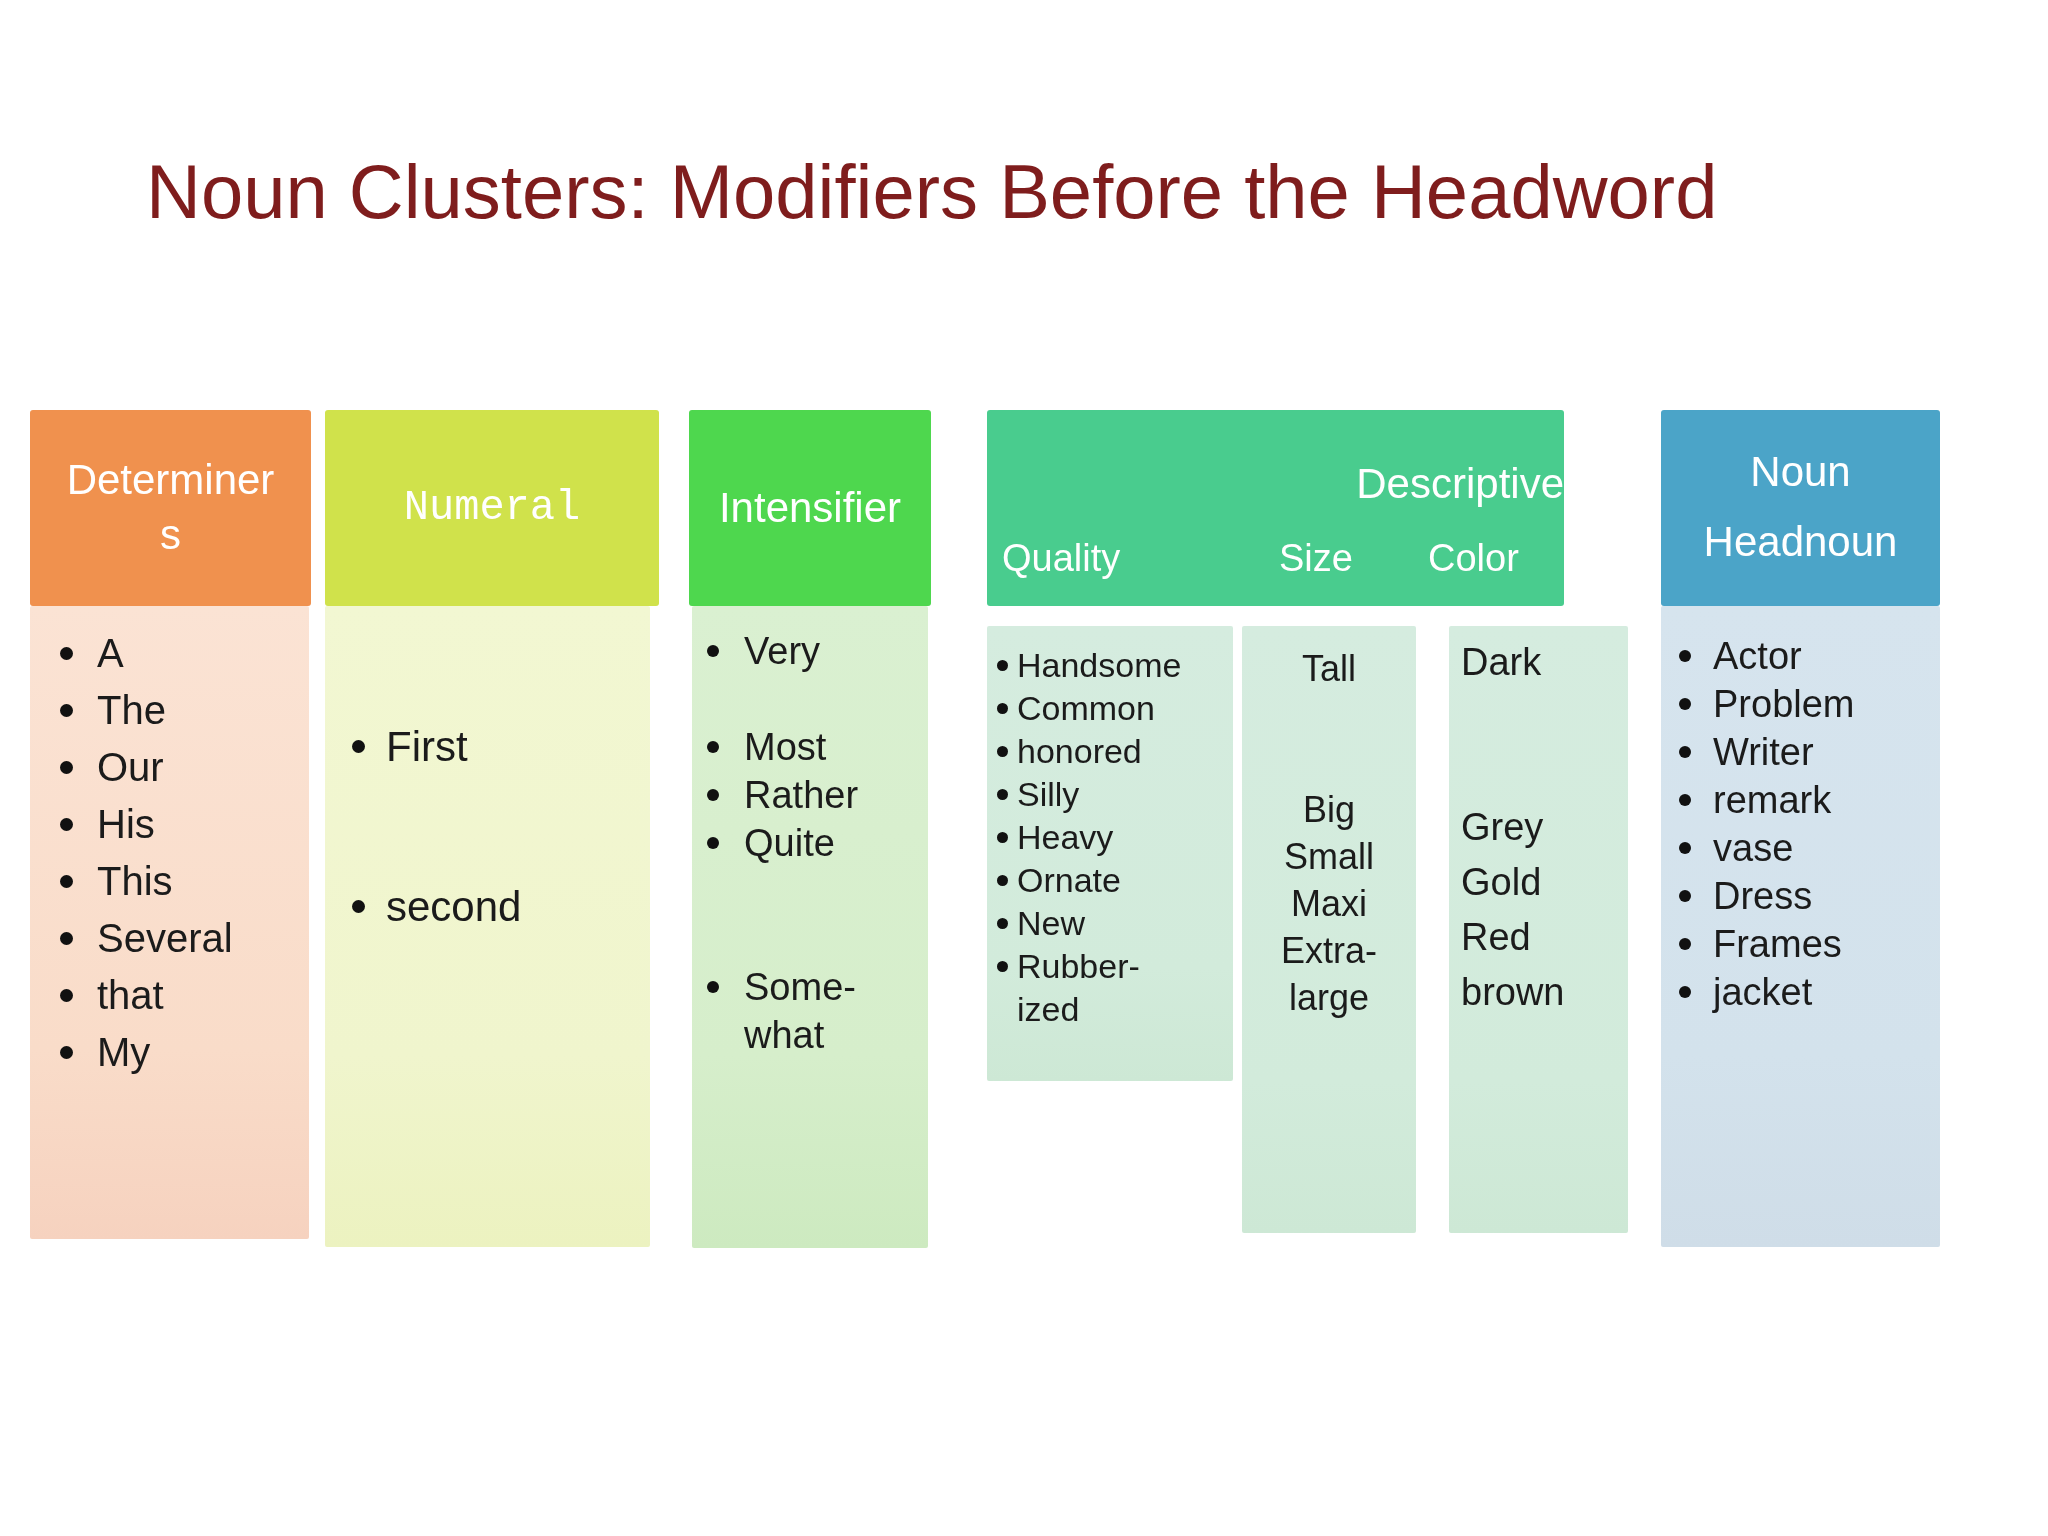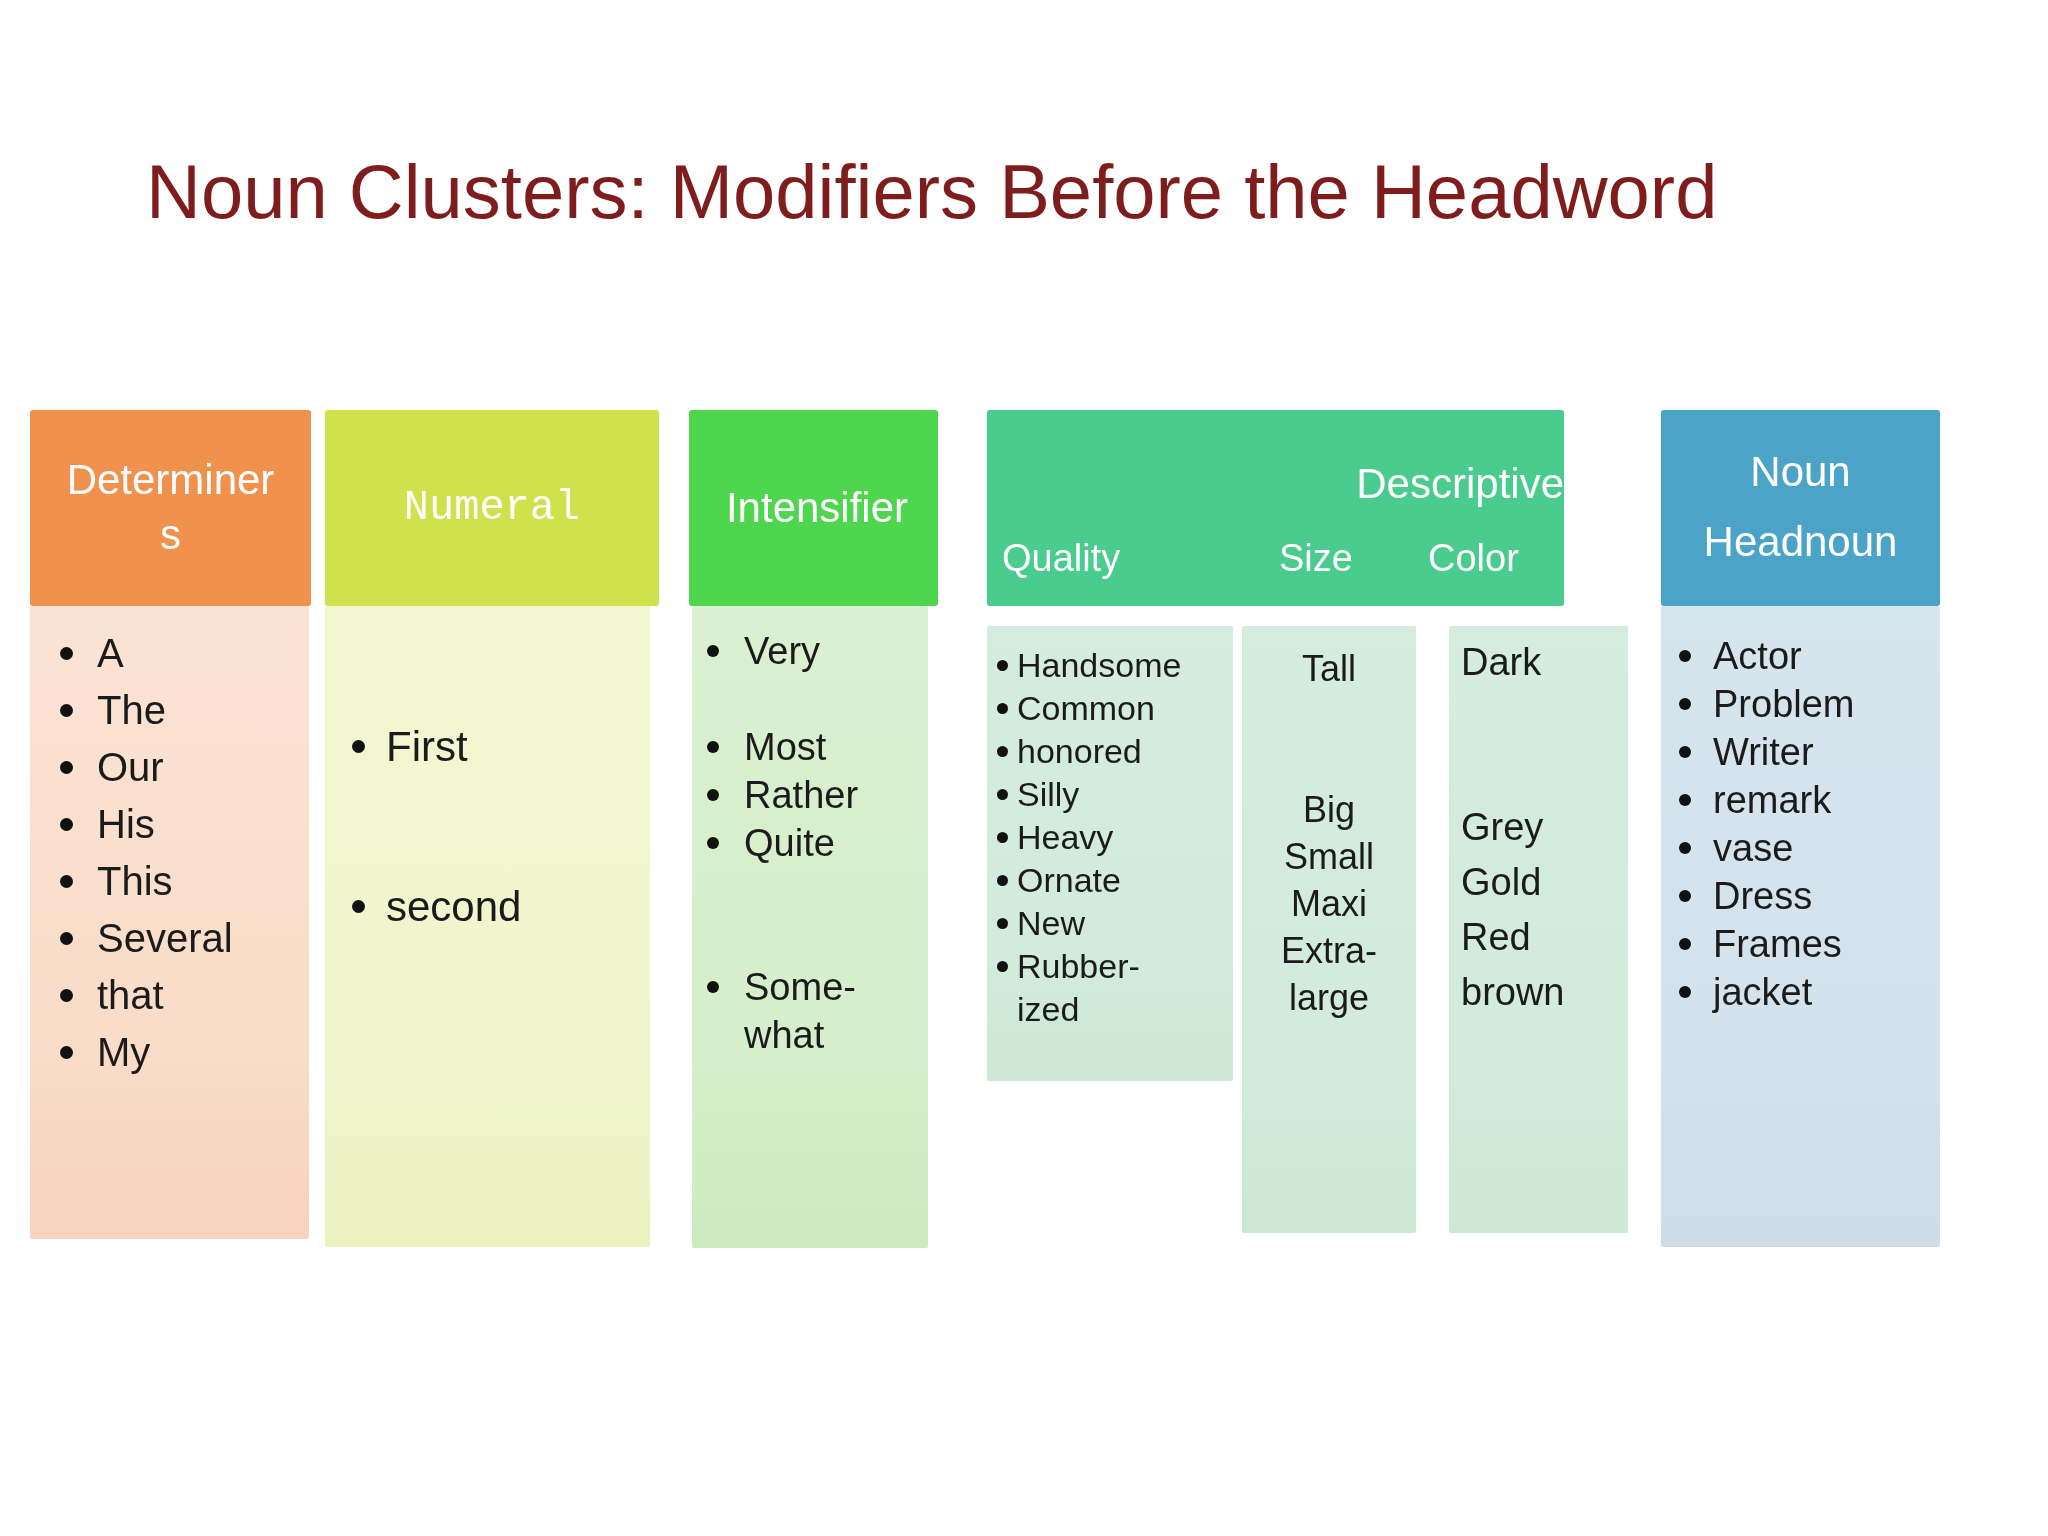--- a/index.html
+++ b/index.html
@@ -30,21 +30,21 @@
     top:410px;height:196px;
     border-radius:3px;
     color:#ffffff;
     display:flex;align-items:center;justify-content:center;
     text-align:center;
     font-size:42px;
     line-height:1.3;
   }
   #hdr-det {left:30px;  width:281px; background:#f0914e;}
   #hdr-num {left:325px; width:334px; background:#d0e24b;font-family:Liberation Mono, monospace;}
-  #hdr-int {left:689px; width:242px; background:#4ed74e;padding-left:7px;}
+  #hdr-int {left:689px; width:242px; background:#4ed74e;}
   #hdr-desc{left:987px; width:577px; background:#49cc8e; display:block;}
   #hdr-noun{left:1661px;width:279px; background:#4ba4c8; display:block;}
 
   #hdr-desc .main-line{
     position:absolute;left:0;right:0;top:50px;height:48px;
     line-height:48px;text-align:right;
   }
   #hdr-desc .sub{
     position:absolute;top:124px;height:48px;line-height:48px;
     font-size:38px;

